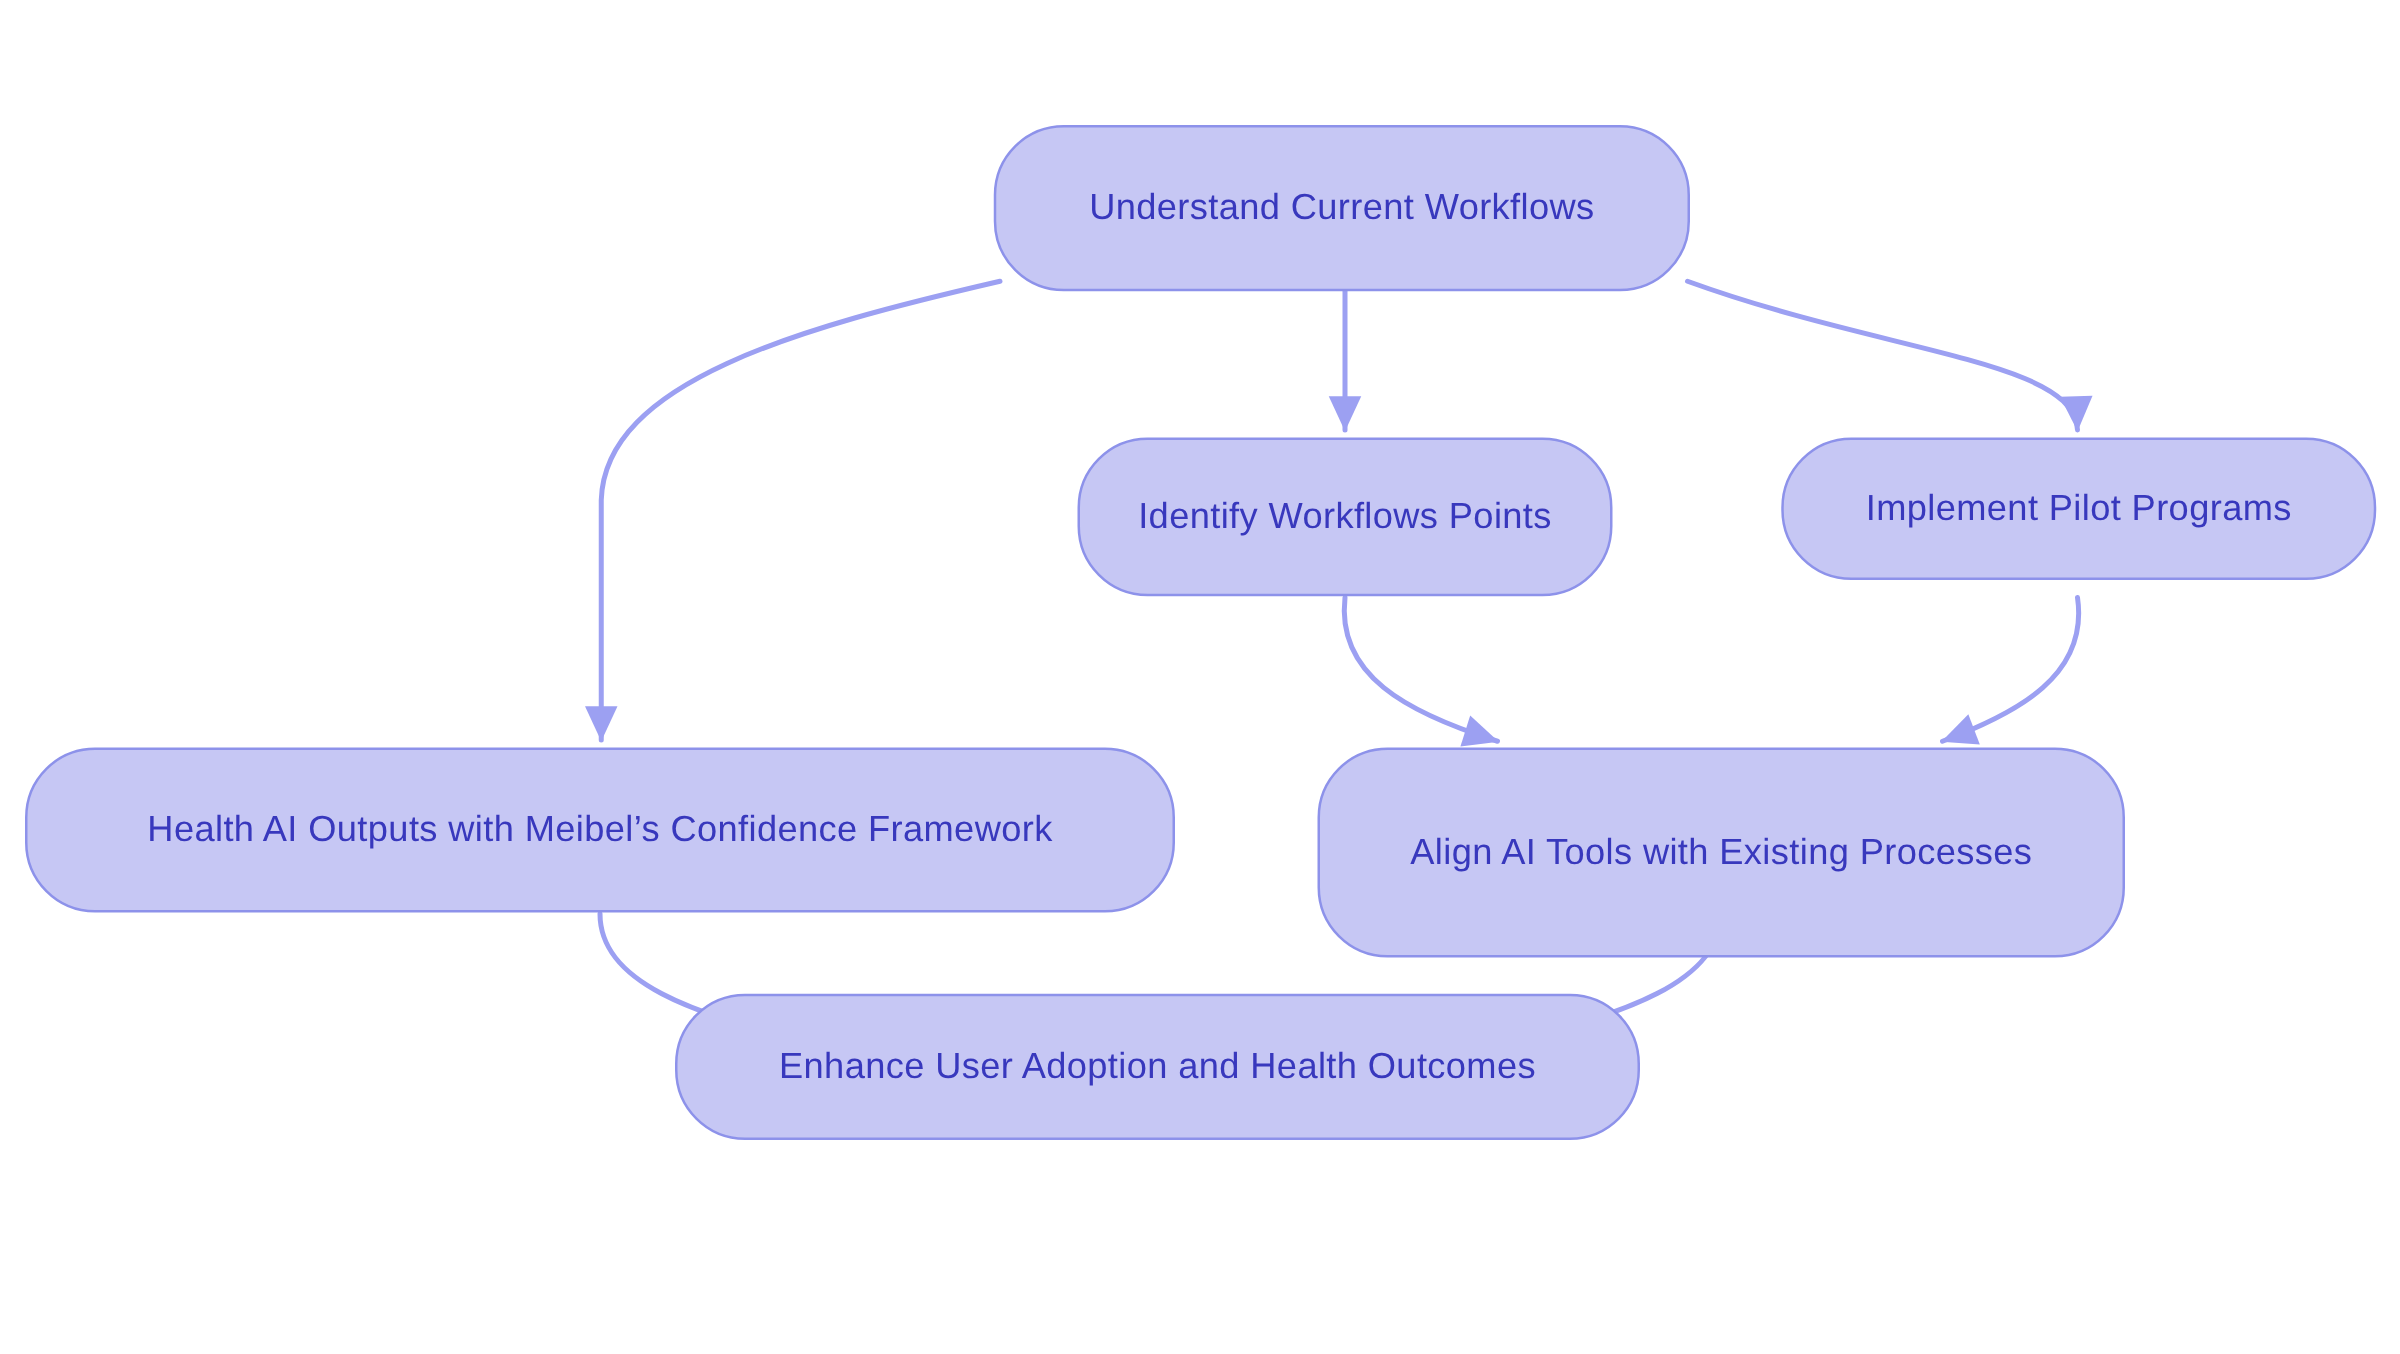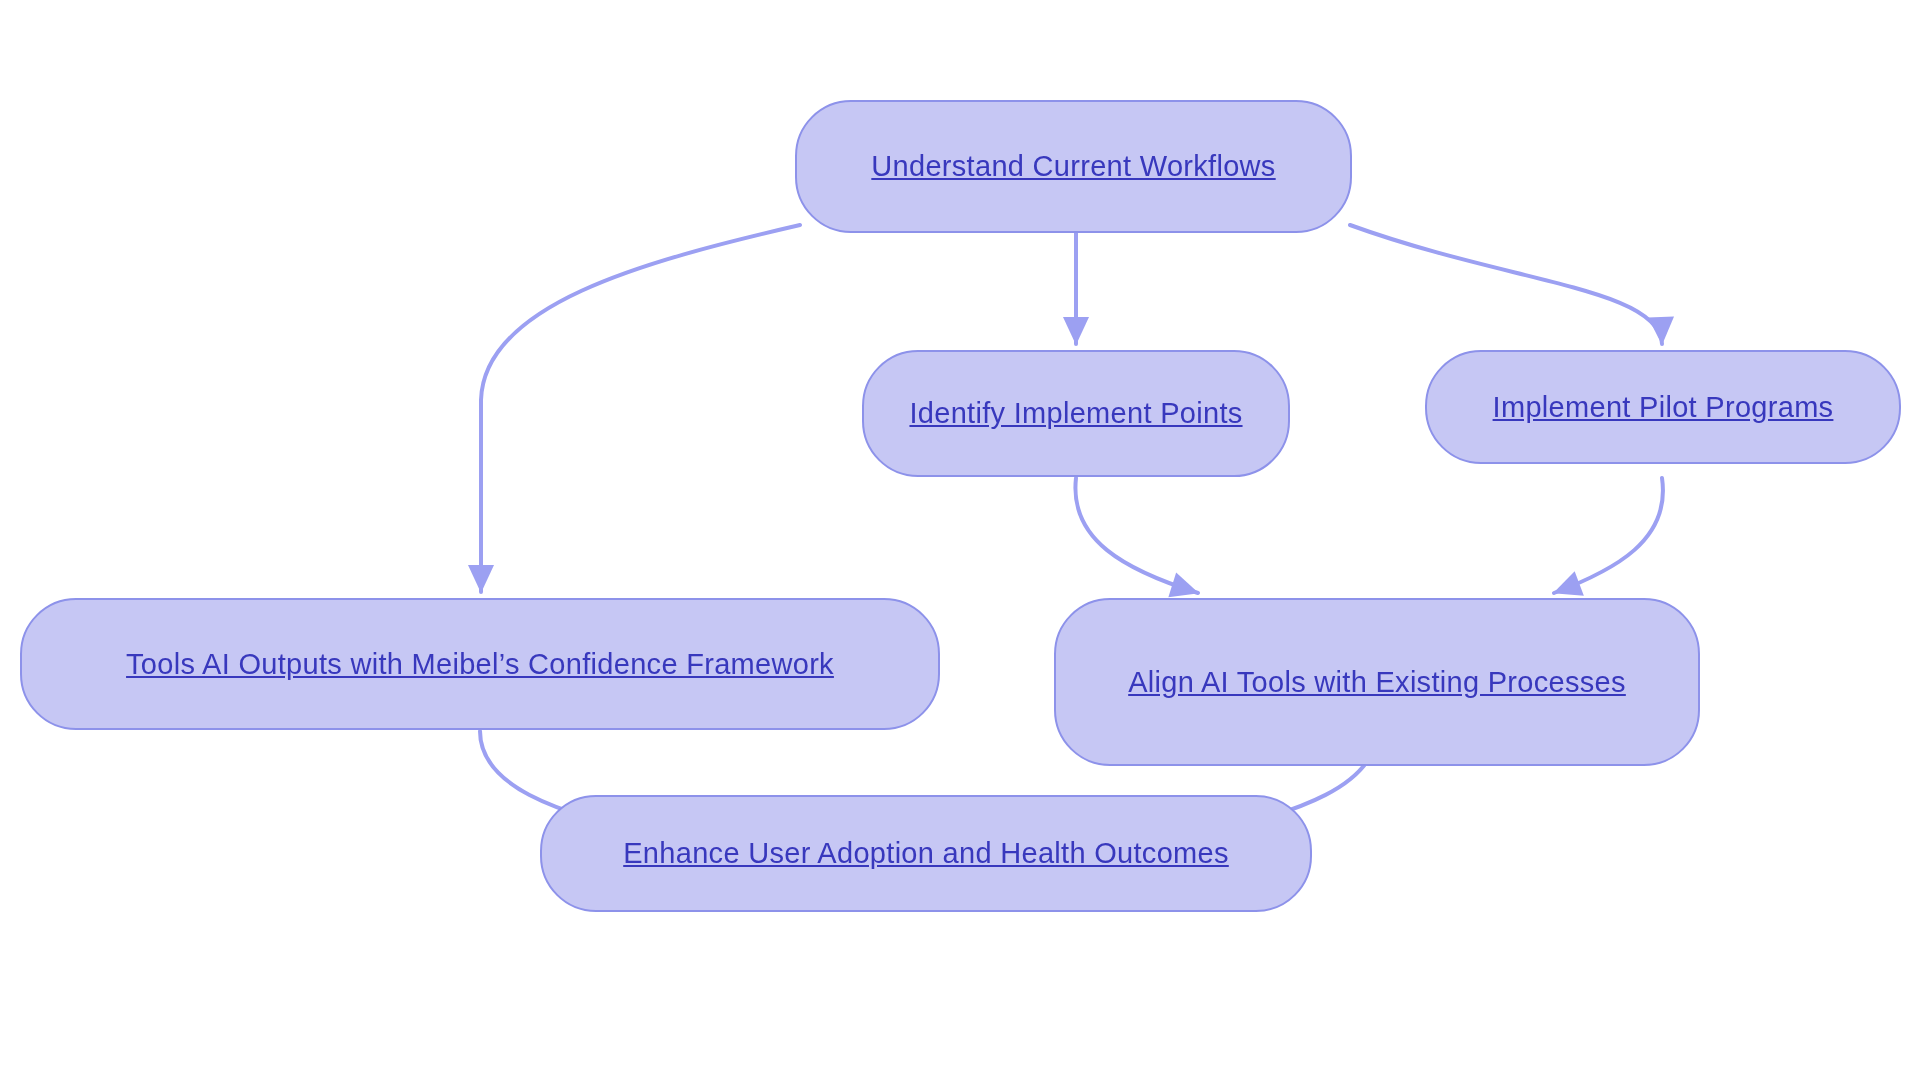--- a/index.html
+++ b/index.html
@@ -45,21 +45,20 @@
     justify-content: center;
     text-align: center;
     padding: 0 30px;
   }
   .node-label {
     color: var(--text-color, #3838bd);
     font-size: 29px;
     letter-spacing: 0.3px;
     line-height: 1.2;
     white-space: nowrap;
-    text-decoration: underline;
   }
 </style>
 </head>
 <body style="--bg: #ffffff; --node-fill: #c6c7f4; --node-border: #8d92ea; --edge-color: #9ca0f2; --text-color: #3838bd;">
 
 <div class="stage">
   <svg class="edges" width="1920" height="1083" viewBox="0 0 1920 1083" xmlns="http://www.w3.org/2000/svg">
     <defs>
       <marker id="arrow" markerWidth="30" markerHeight="30" refX="28" refY="15" orient="auto" markerUnits="userSpaceOnUse">
         <path class="arrowhead" d="M1,2 L29,15 L1,28 Z"></path>
@@ -73,27 +72,27 @@
         <path class="edge" d="M 1662 478 C 1671 540, 1615 570, 1554 593" marker-end="url(#arrow)"></path>
         <path class="edge" d="M 480 731 C 480 783, 545 813, 681 841" marker-end="url(#arrow)"></path>
         <path class="edge" d="M 1377 730 C 1377 783, 1308 813, 1173 841" marker-end="url(#arrow)"></path>
       </g>
   </svg>
   <div id="node-layer">
       <div class="node" style="left: 795px; top: 100px; width: 557px; height: 133px;">
         <span class="node-label">Understand Current Workflows</span>
       </div>
       <div class="node" style="left: 862px; top: 350px; width: 428px; height: 127px;">
-        <span class="node-label">Identify Implement Points</span>
+        <span class="node-label">Identify Workflows Points</span>
       </div>
       <div class="node" style="left: 1425px; top: 350px; width: 476px; height: 114px;">
         <span class="node-label">Implement Pilot Programs</span>
       </div>
       <div class="node" style="left: 20px; top: 598px; width: 920px; height: 132px;">
-        <span class="node-label">Tools AI Outputs with Meibel’s Confidence Framework</span>
+        <span class="node-label">Health AI Outputs with Meibel’s Confidence Framework</span>
       </div>
       <div class="node" style="left: 1054px; top: 598px; width: 646px; height: 168px;">
         <span class="node-label">Align AI Tools with Existing Processes</span>
       </div>
       <div class="node" style="left: 540px; top: 795px; width: 772px; height: 117px;">
         <span class="node-label">Enhance User Adoption and Health Outcomes</span>
       </div>
     </div>
 </div>
 

